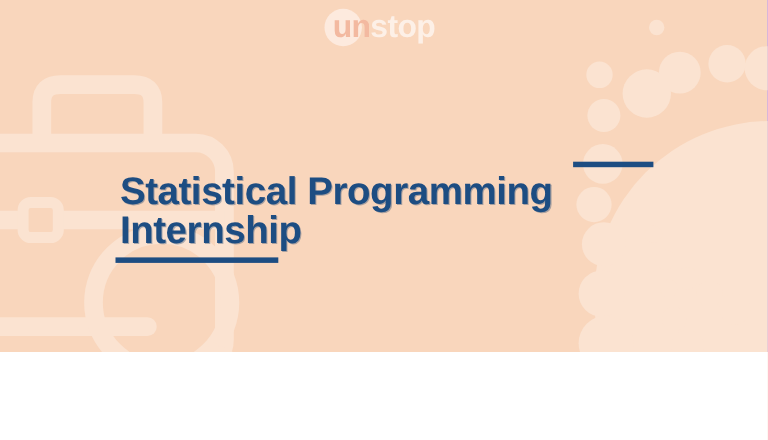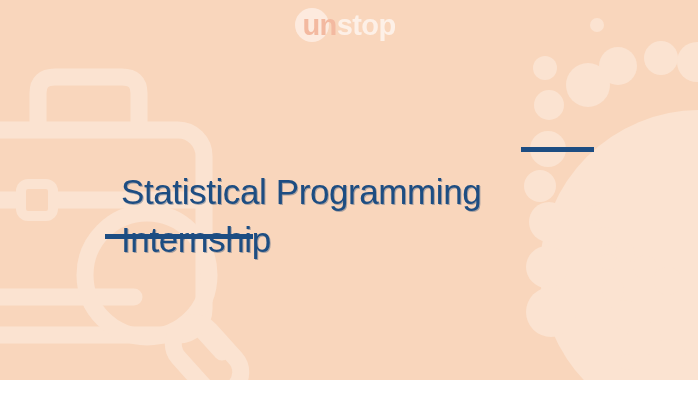--- a/index.html
+++ b/index.html
@@ -6,21 +6,21 @@
     margin: 0;
     padding: 0;
     background: #ffffff;
   }
   body {
     font-family: "Liberation Sans", sans-serif;
   }
   #banner {
     position: relative;
     width: 698px;
-    height: 400px;
+    height: 320px;
     overflow: hidden;
     background: #8b5cf6;
   }
   #peach-area {
     position: absolute;
     left: 0;
     top: 0;
     width: 698px;
     height: 380px;
     background: #f9d6bc;
@@ -76,25 +76,25 @@
     color: #fdf0e7;
   }
   
   #headline-block {
     position: absolute;
     left: 105px;
     top: 152px;
     z-index: 4;
   }
   #headline {
-    margin: 16px;
+    margin: 4px;
     color: #1d4d82;
     font-size: 35px;
-    font-weight: normal;
-    line-height: 48px;
+    font-weight: bold;
+    line-height: 36px;
     letter-spacing: -0.4px;
     white-space: pre-line;
     text-shadow: 1px 1px 0 rgba(20,60,105,0.35);
   }
   #title-underline {
     position: absolute;
     left: 105px;
     top: 234px;
     width: 148px;
     height: 5px;

